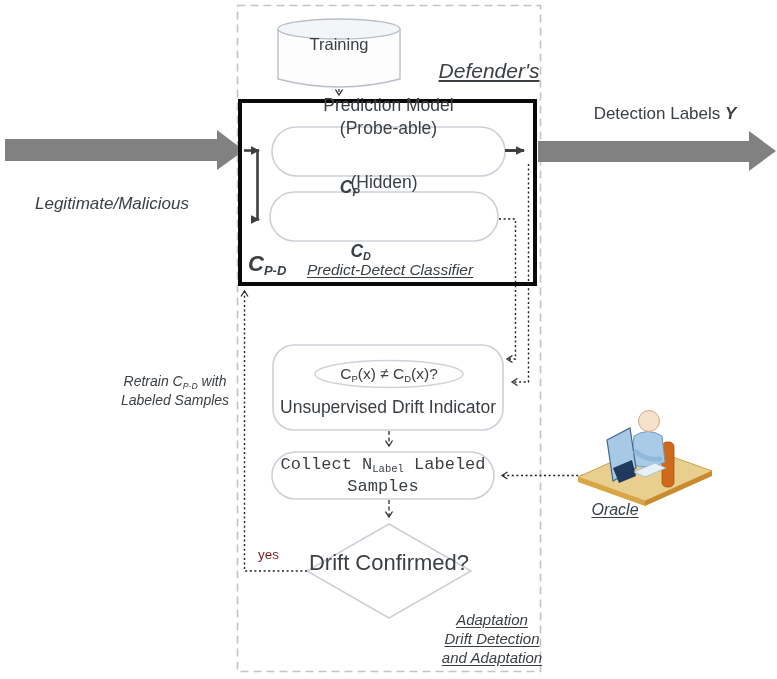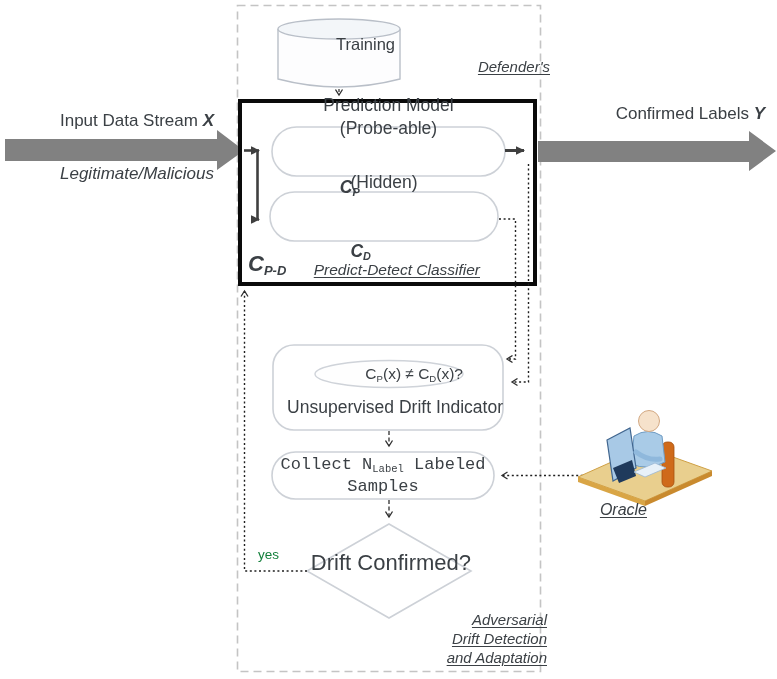--- a/index.html
+++ b/index.html
@@ -1,20 +1,20 @@
 <!DOCTYPE html>
 <html><head>
 <meta charset="utf-8">
 <style>
   html,body{margin:0;padding:0;background:#ffffff;}
   #stage{position:relative;width:777px;height:679px;background:#ffffff;overflow:hidden;
          font-family:"Liberation Sans",sans-serif;color:#3b4045;}
   #lines{position:absolute;left:0;top:0;}
   .lbl{position:absolute;color:#3b4045;white-space:nowrap;}
-  .ctr{text-align:right;}
+  .ctr{text-align:center;}
   .it{font-style:italic;}
   .bi{font-weight:bold;font-style:italic;}
   .note{font-style:italic;}
   .note span{text-decoration:underline;text-underline-offset:2px;}
   .note div{text-decoration:underline;text-underline-offset:2px;}
   sub{font-size:0.62em;vertical-align:-0.30em;line-height:0;}
   .stadium-text{position:absolute;display:flex;flex-direction:column;justify-content:center;
                 align-items:center;font-size:17.5px;line-height:1.3;}
   .row{display:flex;flex-direction:column;align-items:baseline;justify-content:center;}
 </style>
@@ -80,37 +80,33 @@
       <rect x="662" y="442" width="12" height="45" rx="5" fill="#cf6a1a" stroke="#a5500f" stroke-width="0.8"></rect>
       <path d="M634,436 q14,-9 28,0 l3,26 q-17,9 -34,2 z" fill="#a9cbe7" stroke="#6f9cc4" stroke-width="1"></path>
       <circle cx="649" cy="421" r="10.5" fill="#f6e2cb" stroke="#d3a983" stroke-width="1"></circle>
       <polygon points="607,440 630,428 636,468 613,481" fill="#a8c9e6" stroke="#41668f" stroke-width="1.2"></polygon>
       <polygon points="613,468 632,460 636,476 619,483" fill="#1f3a5c"></polygon>
       <polygon points="634,472 655,463 666,468 645,477" fill="#e8f1f9" stroke="#9bb8d4" stroke-width="0.8"></polygon>
       <path d="M636,452 q12,9 24,7" fill="none" stroke="#8fb8dc" stroke-width="5" stroke-linecap="round"></path>
     </g>
   </svg>
 
-  <div class="lbl ctr" style="left:10px;top:111px;width:204px;font-size:17px;">
-    <span>Input Data Stream</span>
-    <span class="bi">X</span>
-  </div>
 
-  <div class="lbl ctr it" style="left:10px;top:164px;width:204px;font-size:17px;">Legitimate/Malicious</div>
+  <div class="lbl ctr it" style="left:10px;top:194px;width:204px;font-size:17px;">Legitimate/Malicious</div>
 
   <div class="lbl ctr" style="left:565px;top:104px;width:200px;font-size:17px;">
-    <span>Confirmed Labels</span>
+    <span>Detection Labels</span>
     <span class="bi">Y</span>
   </div>
 
   <div class="lbl ctr" style="left:283px;top:33px;width:112px;font-size:16.5px;line-height:1.42;">
     <div>Training</div>
   </div>
 
-  <div class="lbl ctr note" style="left:428px;top:56px;width:122px;font-size:15px;line-height:1.45;">
+  <div class="lbl ctr note" style="left:428px;top:56px;width:122px;font-size:21px;line-height:1.45;">
     <div>Defender's</div>
   </div>
 
   <div class="stadium-text" style="left:272px;top:127px;width:233px;height:39px;">
     <div>Prediction Model</div>
     <div class="row" style="gap:36px;">
       <span>(Probe-able)</span>
       <span class="bi"><span>C</span><sub>P</sub></span>
     </div>
   </div>
@@ -139,25 +135,32 @@
   <div class="stadium-text" style="left:272px;top:452px;width:222px;height:47px;font-size:17px;line-height:1.27;font-family:Liberation Mono, monospace;">
     <div>
       <span>Collect N</span><sub>Label</sub>
       <span>Labeled</span>
     </div>
     <div>Samples</div>
   </div>
 
   <div class="lbl ctr" style="left:307px;top:550px;width:164px;font-size:22px;">Drift Confirmed?</div>
 
-  <div class="lbl" style="left:258px;top:547px;font-size:13.5px;color:#15803d;">yes</div>
+  <div class="lbl" style="left:258px;top:547px;font-size:13.5px;color:#7f1d1d;">yes</div>
 
+  <div class="lbl ctr it" style="left:114px;top:372px;width:122px;font-size:14px;line-height:1.35;white-space:normal;">
+    <div>
+      <span>Retrain C</span><sub>P-D</sub>
+      <span>with</span>
+    </div>
+    <div>Labeled Samples</div>
+  </div>
 
   <div class="lbl ctr note" style="left:437px;top:610px;width:110px;font-size:15px;line-height:1.27;">
-    <div>Adversarial</div>
+    <div>Adaptation</div>
     <div>Drift Detection</div>
     <div>and Adaptation</div>
   </div>
 
   <div class="lbl ctr note" style="left:583px;top:501px;width:64px;font-size:16px;">
     <span>Oracle</span>
   </div>
 
 </div>
 

